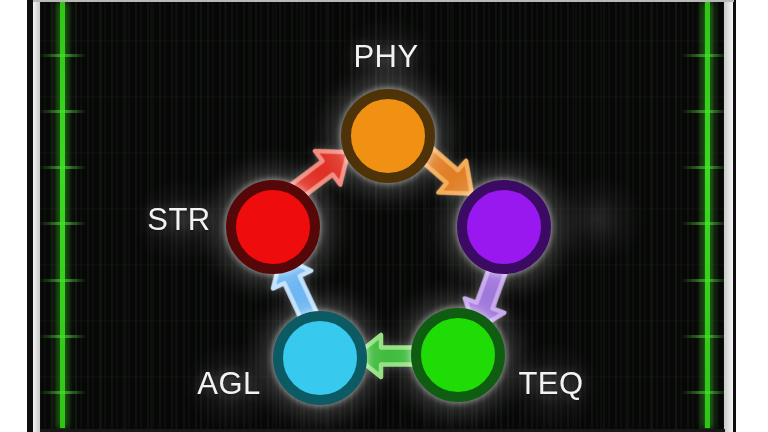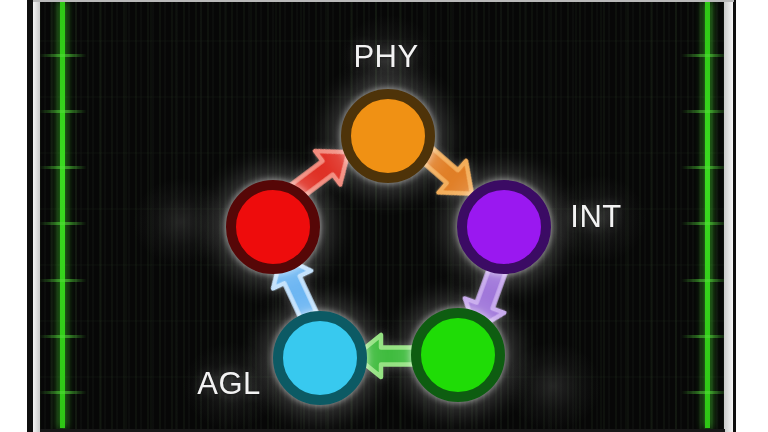--- a/index.html
+++ b/index.html
@@ -66,25 +66,26 @@
       </svg>
       <svg viewBox="-50 -40 100 80" class="arrow" style="left: 338px; top: 316px; transform: rotate(180deg);">
         <polygon points="-32,-8.5 7,-8.5 7,-21 33,0 7,21 7,8.5 -32,8.5" fill="#33B832" stroke="#8EE07A" stroke-width="4.5" stroke-linejoin="round"></polygon>
       </svg>
       <svg viewBox="-50 -40 100 80" class="arrow" style="left: 245px; top: 246px; transform: rotate(-115deg);">
         <polygon points="-32,-8.5 7,-8.5 7,-21 33,0 7,21 7,8.5 -32,8.5" fill="#64B2F2" stroke="#BFE0FC" stroke-width="4.5" stroke-linejoin="round"></polygon>
       </svg>
       <div class="node" style="left: 341px; top: 89px; background: rgb(240, 145, 20); border-color: rgb(78, 51, 9);"></div>
       <div class="node-label" style="left: 386px; top: 57px;">PHY</div>
       <div class="node" style="left: 457px; top: 180px; background: rgb(154, 24, 240); border-color: rgb(59, 11, 100);"></div>
-      <div class="node-label" style="left: 596px; top: 217px;">INT</div>
       <div class="node" style="left: 411px; top: 308px; background: rgb(31, 220, 6); border-color: rgb(14, 93, 17);"></div>
+      <div class="node-label" style="left: 551px; top: 384px;">TEQ</div>
       <div class="node" style="left: 273px; top: 311px; background: rgb(56, 201, 239); border-color: rgb(12, 90, 100);"></div>
       <div class="node-label" style="left: 229px; top: 384px; text-align: center;">AGL</div>
       <div class="node" style="left: 226px; top: 180px; background: rgb(238, 12, 12); border-color: rgb(86, 7, 7);"></div>
+      <div class="node-label" style="left: 179px; top: 220px;">STR</div>
     </div>
 
   <div class="letterbox" id="lb-left"></div>
   <div class="letterbox" id="lb-right"></div>
   <div class="edge-dark" id="edge-dark-l"></div>
   <div class="edge-dark" id="edge-dark-r"></div>
   <div class="stripe" id="stripe-l"></div>
   <div class="stripe" id="stripe-r"></div>
   <div class="green-line" id="green-l"></div>
   <div class="green-line" id="green-r"></div>

